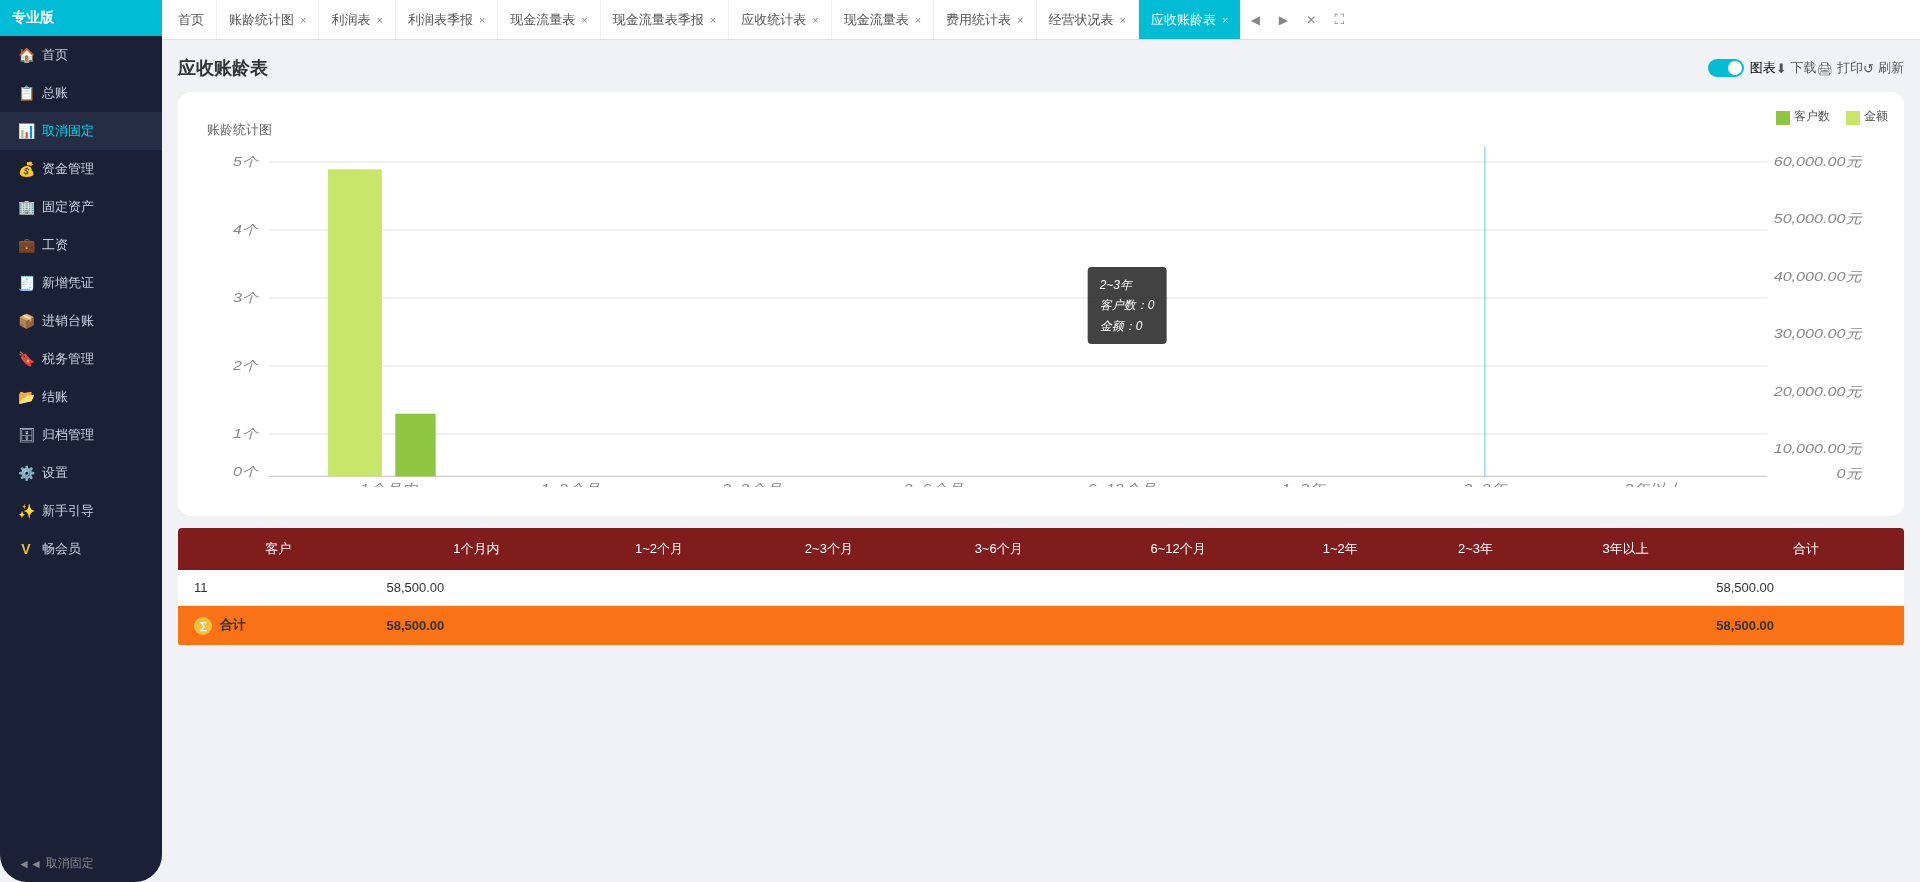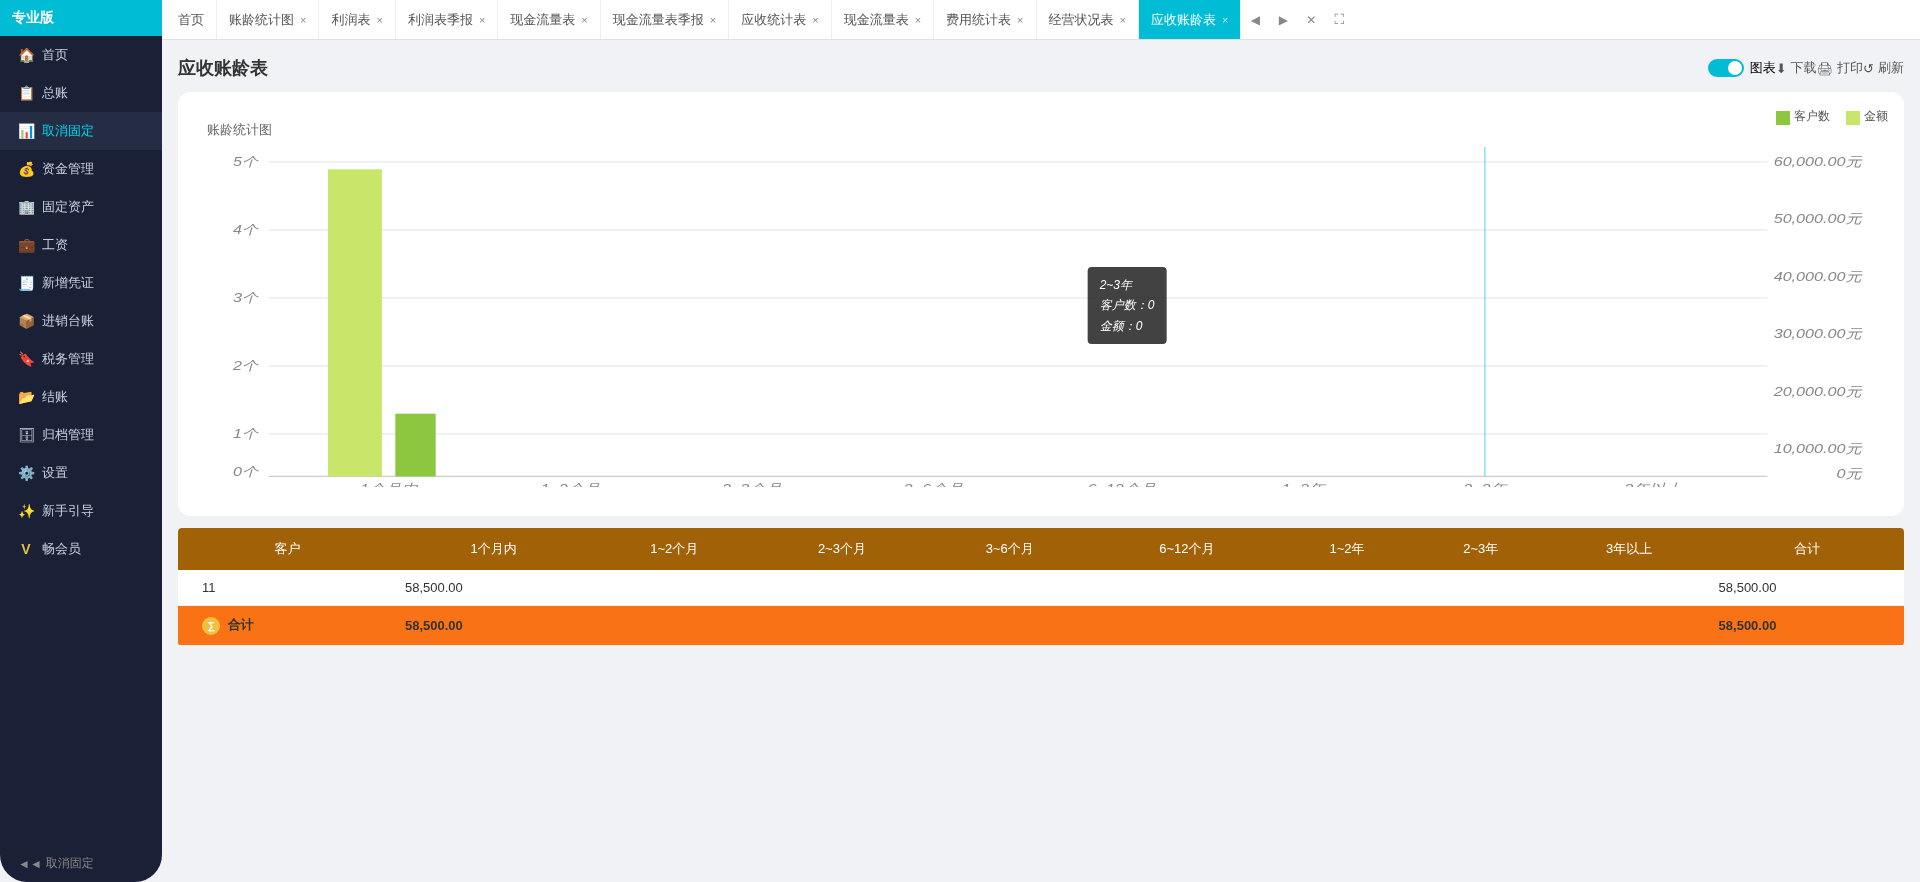--- a/index.html
+++ b/index.html
@@ -213,37 +213,37 @@
 
     
     .data-table {
       background: white;
       border-radius: 4px;
       overflow: hidden;
       width: 100%;
       border-collapse: collapse;
     }
     .data-table thead tr {
-      background: #a16207;
+      background: #7f1d1d;
       color: white;
     }
     .data-table th {
       padding: 12px 8px;
       font-weight: normal;
       text-align: center;
       font-size: 13px;
     }
     .data-table td {
       padding: 10px 8px;
       text-align: left;
       font-size: 13px;
       color: #333;
       border-bottom: 1px solid #f0f0f0;
     }
-    .data-table td:first-child { text-align: left; padding-left: 24px; }
+    .data-table td:first-child { text-align: left; padding-left: 16px; }
     .data-table th:first-child { text-align: center; }
     .total-row td {
       font-weight: bold;
       background: #f97316;
     }
     .total-icon {
       display: inline-flex;
       align-items: center;
       justify-content: center;
       width: 18px;

